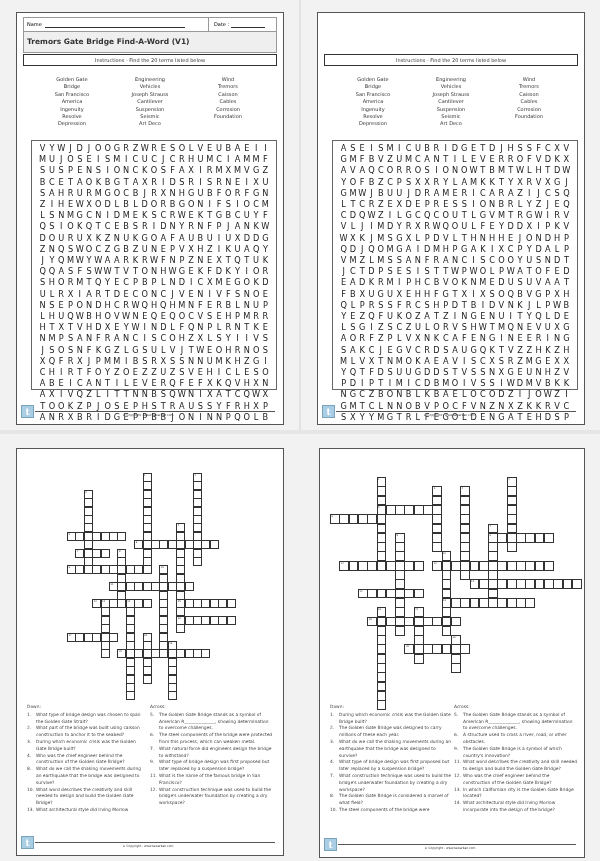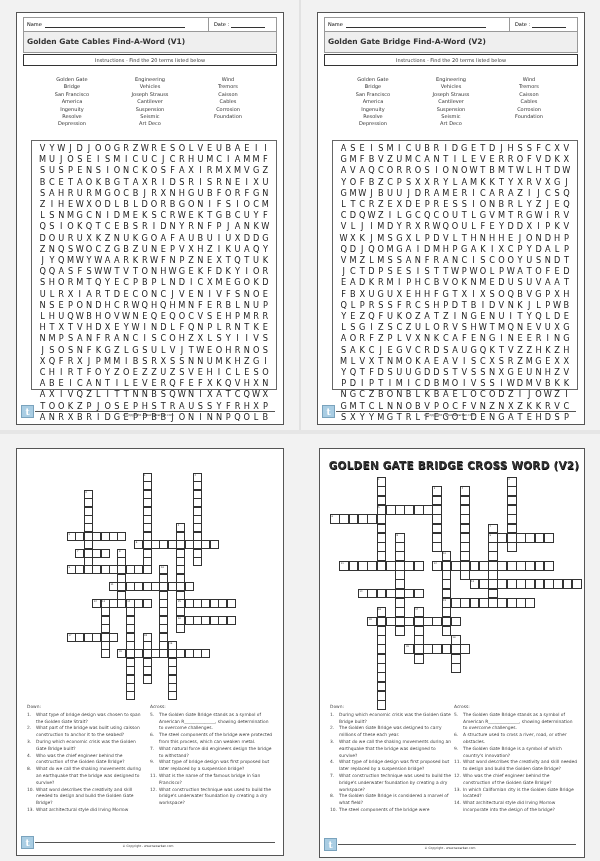--- a/index.html
+++ b/index.html
@@ -42,21 +42,21 @@
 
 <div class="divider-v"></div>
 <div class="divider-h"></div>
 
 <div class="page p1 ws">
   <div class="hdr">
     <div class="row1">
       <div class="name"><span>Name</span><span class="line"></span></div>
       <div class="date"><span>Date :</span><span class="line"></span></div>
     </div>
-    <div class="title">Golden Gate Cables Find-A-Word (V1)</div>
+    <div class="title">Tremors Gate Bridge Find-A-Word (V1)</div>
   </div>
   <div class="instr">Instructions - Find the 20 terms listed below</div>
   <div class="terms">
       <div class="col">
         <div>Golden Gate</div>
         <div>Bridge</div>
         <div>San Francisco</div>
         <div>America</div>
         <div>Ingenuity</div>
         <div>Resolve</div>
@@ -758,27 +758,20 @@
       </div>
     </div>
   <div class="footer">
     <div class="logo">t</div>
     <div class="rule"></div>
     <div class="copy">© Copyright - www.tawarkan.com</div>
   </div>
 </div>
 
 <div class="page p2 ws">
-  <div class="hdr">
-    <div class="row1">
-      <div class="name"><span>Name</span><span class="line"></span></div>
-      <div class="date"><span>Date :</span><span class="line"></span></div>
-    </div>
-    <div class="title">Golden Gate Bridge Find-A-Word (V2)</div>
-  </div>
   <div class="instr">Instructions - Find the 20 terms listed below</div>
   <div class="terms">
       <div class="col">
         <div>Golden Gate</div>
         <div>Bridge</div>
         <div>San Francisco</div>
         <div>America</div>
         <div>Ingenuity</div>
         <div>Resolve</div>
         <div>Depression</div>
@@ -1745,21 +1738,20 @@
       </ol>
   </div>
   <div class="footer">
     <div class="logo">t</div>
     <div class="rule"></div>
     <div class="copy">© Copyright - www.tawarkan.com</div>
   </div>
 </div>
 
 <div class="page p4 cw">
-  <div class="cw-title">GOLDEN GATE BRIDGE CROSS WORD (V2)</div>
   <div class="cw-grid">
       <div class="cell" style="left: 56.5px; top: 28px; width: 9.9px; height: 9.9px;">
         <span class="n">1</span>
       </div>
       <div class="cell" style="left: 56.5px; top: 37.3px; width: 9.9px; height: 9.9px;"></div>
       <div class="cell" style="left: 56.5px; top: 46.6px; width: 9.9px; height: 9.9px;"></div>
       <div class="cell" style="left: 56.5px; top: 55.9px; width: 9.9px; height: 9.9px;">
         <span class="n">5</span>
       </div>
       <div class="cell" style="left: 56.5px; top: 65.2px; width: 9.9px; height: 9.9px;"></div>

